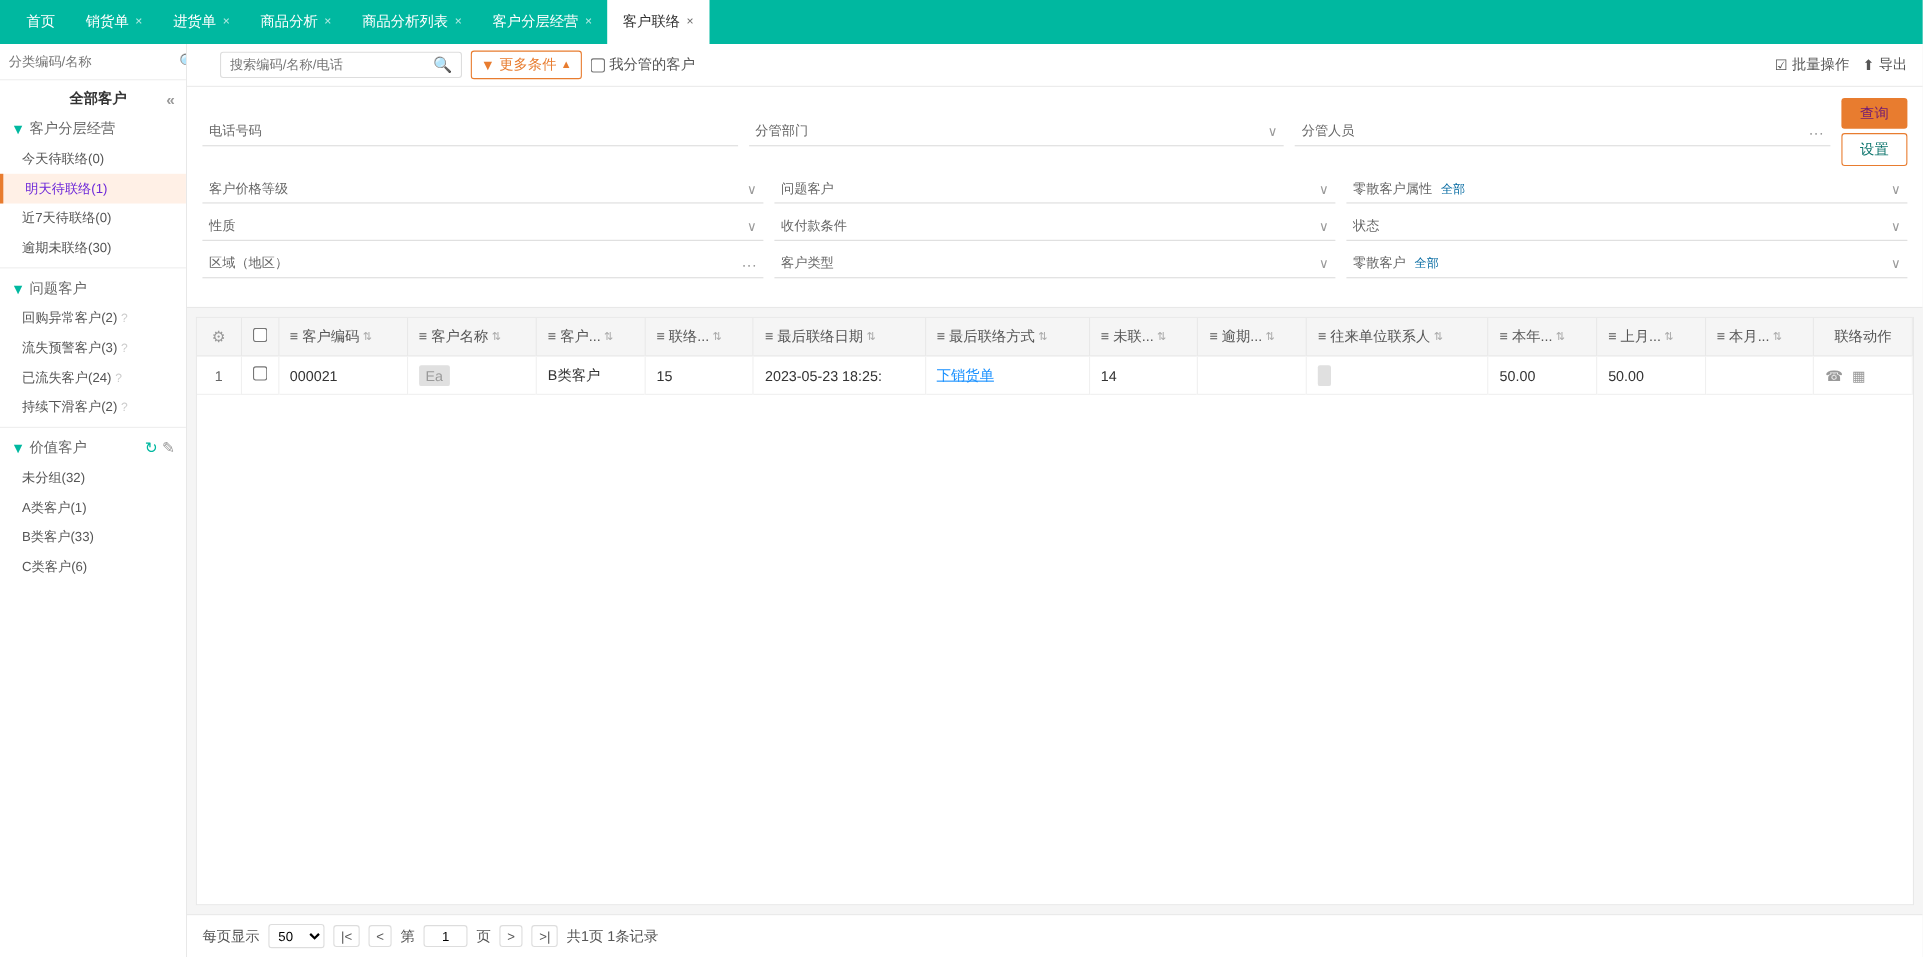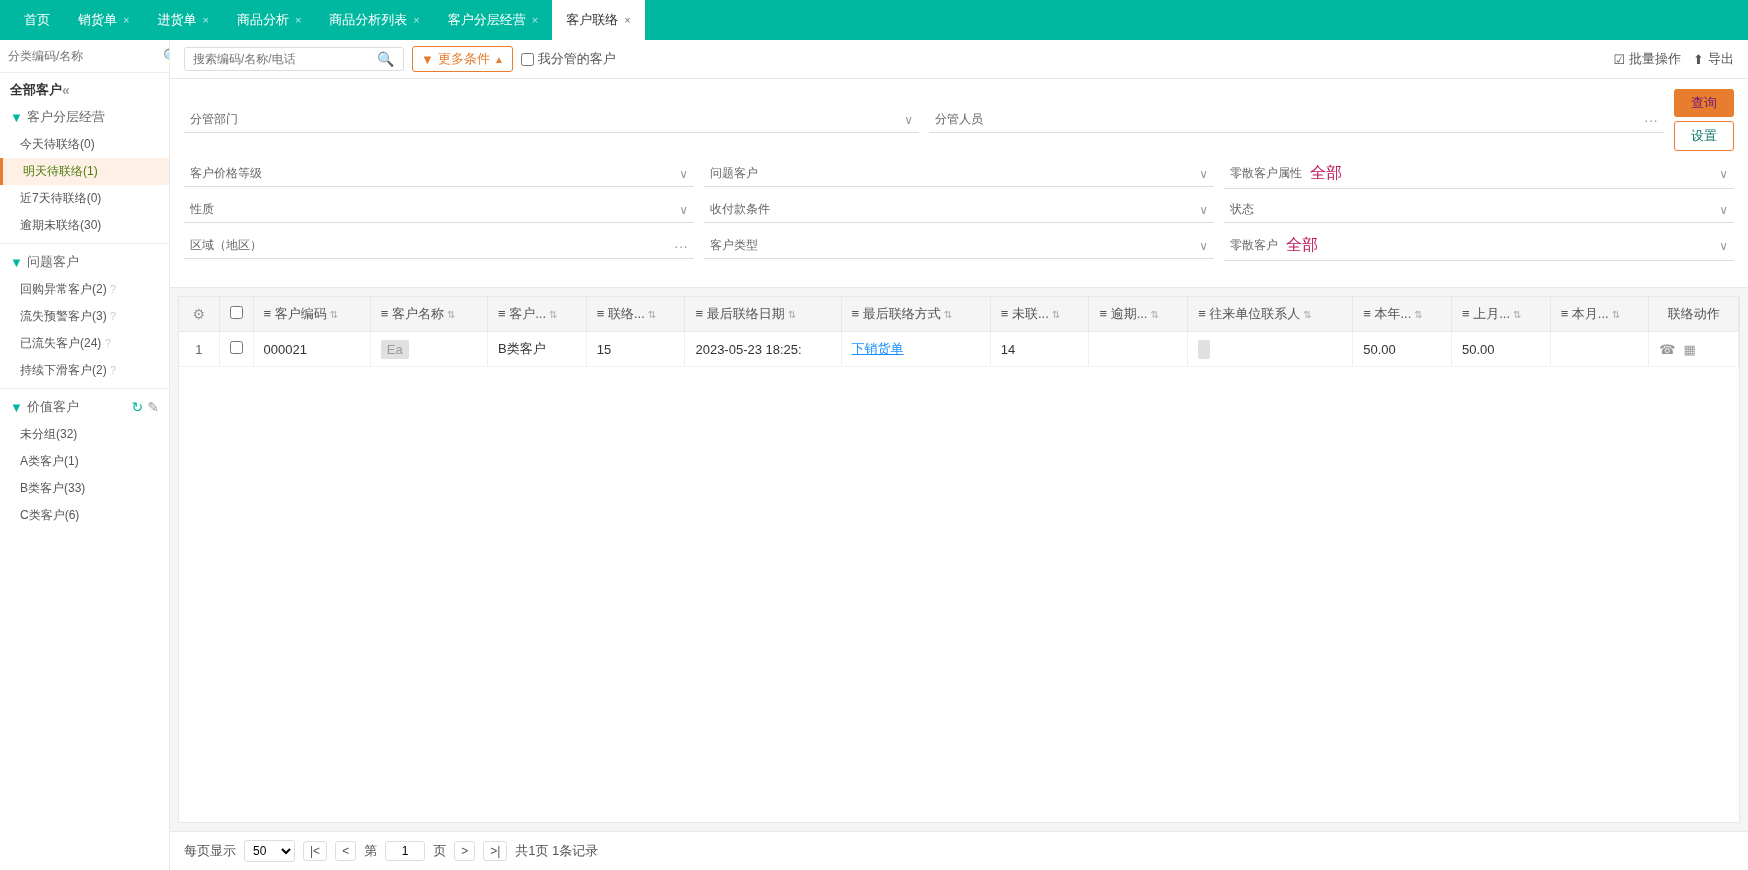--- a/index.html
+++ b/index.html
@@ -55,43 +55,44 @@
       border: none;
       outline: none;
       font-size: 12px;
       color: #999;
       flex: 1;
     }
     .sidebar-search .search-icon { color: #999; font-size: 14px; cursor: pointer; }
     .sidebar-section-header {
       display: flex;
       align-items: center;
-      justify-content: flex-start;
+      justify-content: flex-end;
       padding: 8px 10px 4px;
       font-size: 13px;
       font-weight: bold;
       color: #333;
+      gap: 36px;
     }
     .sidebar-collapse-icon { color: #999; font-size: 14px; cursor: pointer; }
     .sidebar-group-title {
       display: flex;
       align-items: center;
       padding: 5px 10px;
       font-size: 12px;
       color: #666;
       cursor: pointer;
     }
     .sidebar-group-title .arrow { margin-right: 4px; color: #00b8a0; }
     .sidebar-item {
       padding: 5px 10px 5px 20px;
       font-size: 12px;
       color: #555;
       cursor: pointer;
     }
-    .sidebar-item.active { background: #fff0e6; color: #4d7c0f; border-left: 3px solid #e87c2f; }
+    .sidebar-item.active { background: #fff0e6; color: #6d28d9; border-left: 3px solid #e87c2f; }
     .sidebar-divider { height: 1px; background: #eee; margin: 4px 0; }
 
     
     .content-area {
       flex: 1;
       display: flex;
       flex-direction: column;
       overflow: hidden;
       background: #f5f5f5;
     }
@@ -106,20 +107,21 @@
       gap: 8px;
     }
     .toolbar-search {
       display: flex;
       align-items: center;
       border: 1px solid #ddd;
       border-radius: 3px;
       padding: 3px 8px;
       background: #fff;
       width: 220px;
+      margin-left: 16px;
     }
     .toolbar-search input {
       border: none;
       outline: none;
       font-size: 12px;
       color: #999;
       width: 170px;
     }
     .toolbar-search .icon { color: #e87c2f; font-size: 14px; cursor: pointer; }
     .filter-btn {
@@ -179,22 +181,22 @@
       position: relative;
     }
     .filter-field label {
       font-size: 12px;
       color: #666;
       white-space: nowrap;
       margin-right: 8px;
       flex-shrink: 0;
     }
     .filter-field .value {
-      font-size: 16px;
-      color: #be185d;
+      font-size: 11px;
+      color: #0369a1;
       flex: 1;
     }
     .filter-field .dropdown-arrow {
       color: #999;
       font-size: 12px;
       margin-left: 4px;
       flex-shrink: 0;
     }
     .filter-field .dots {
       color: #999;
@@ -409,20 +411,24 @@
         <span class="btn-link">
           <span>⬆</span>
           <span>导出</span>
         </span>
       </div>
     </div>
 
     <div class="filter-panel">
 
       <div class="filter-row">
+        <div class="filter-field" style="flex:2">
+          <label>电话号码</label>
+          <span class="value"></span>
+        </div>
         <div class="filter-field" style="flex:2">
           <label>分管部门</label>
           <span class="value"></span>
           <span class="dropdown-arrow">∨</span>
         </div>
         <div class="filter-field" style="flex:2">
           <label>分管人员</label>
           <span class="value"></span>
           <span class="dots">···</span>
         </div>

